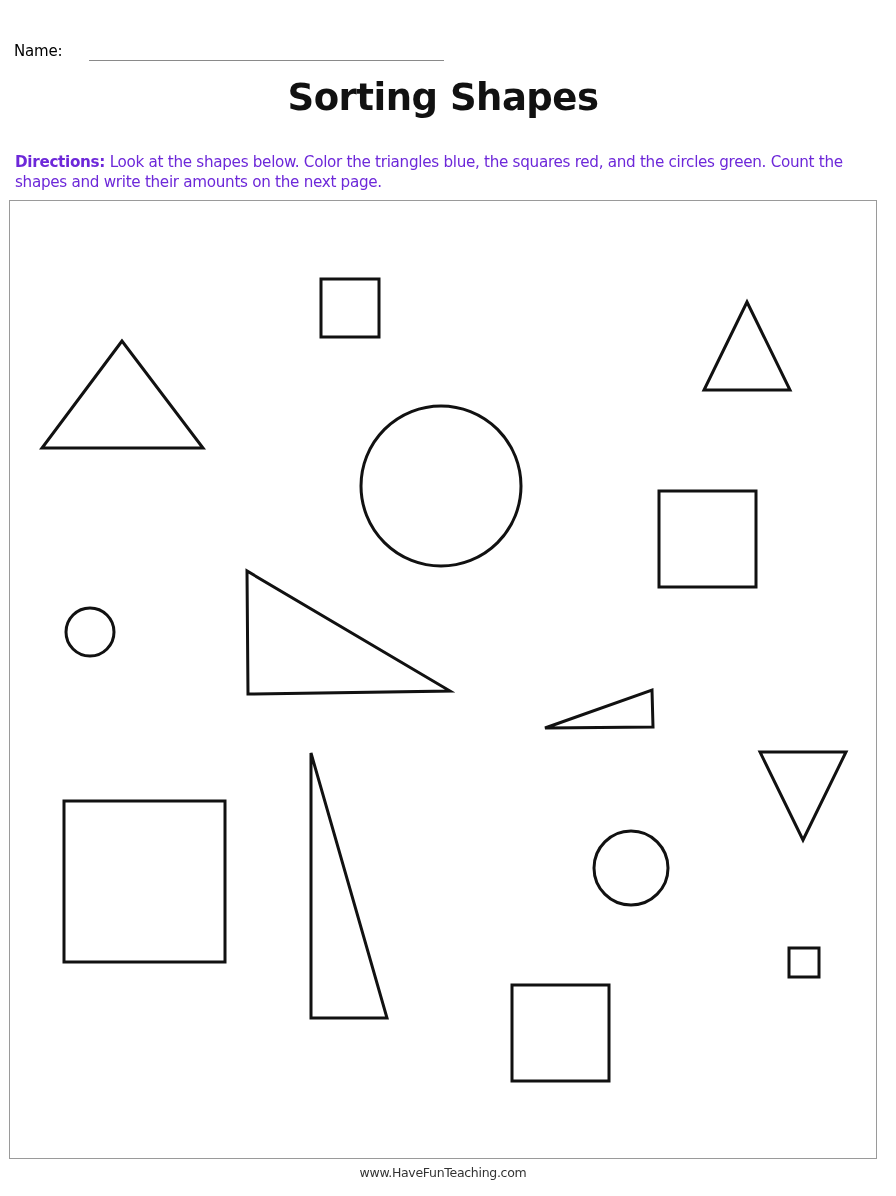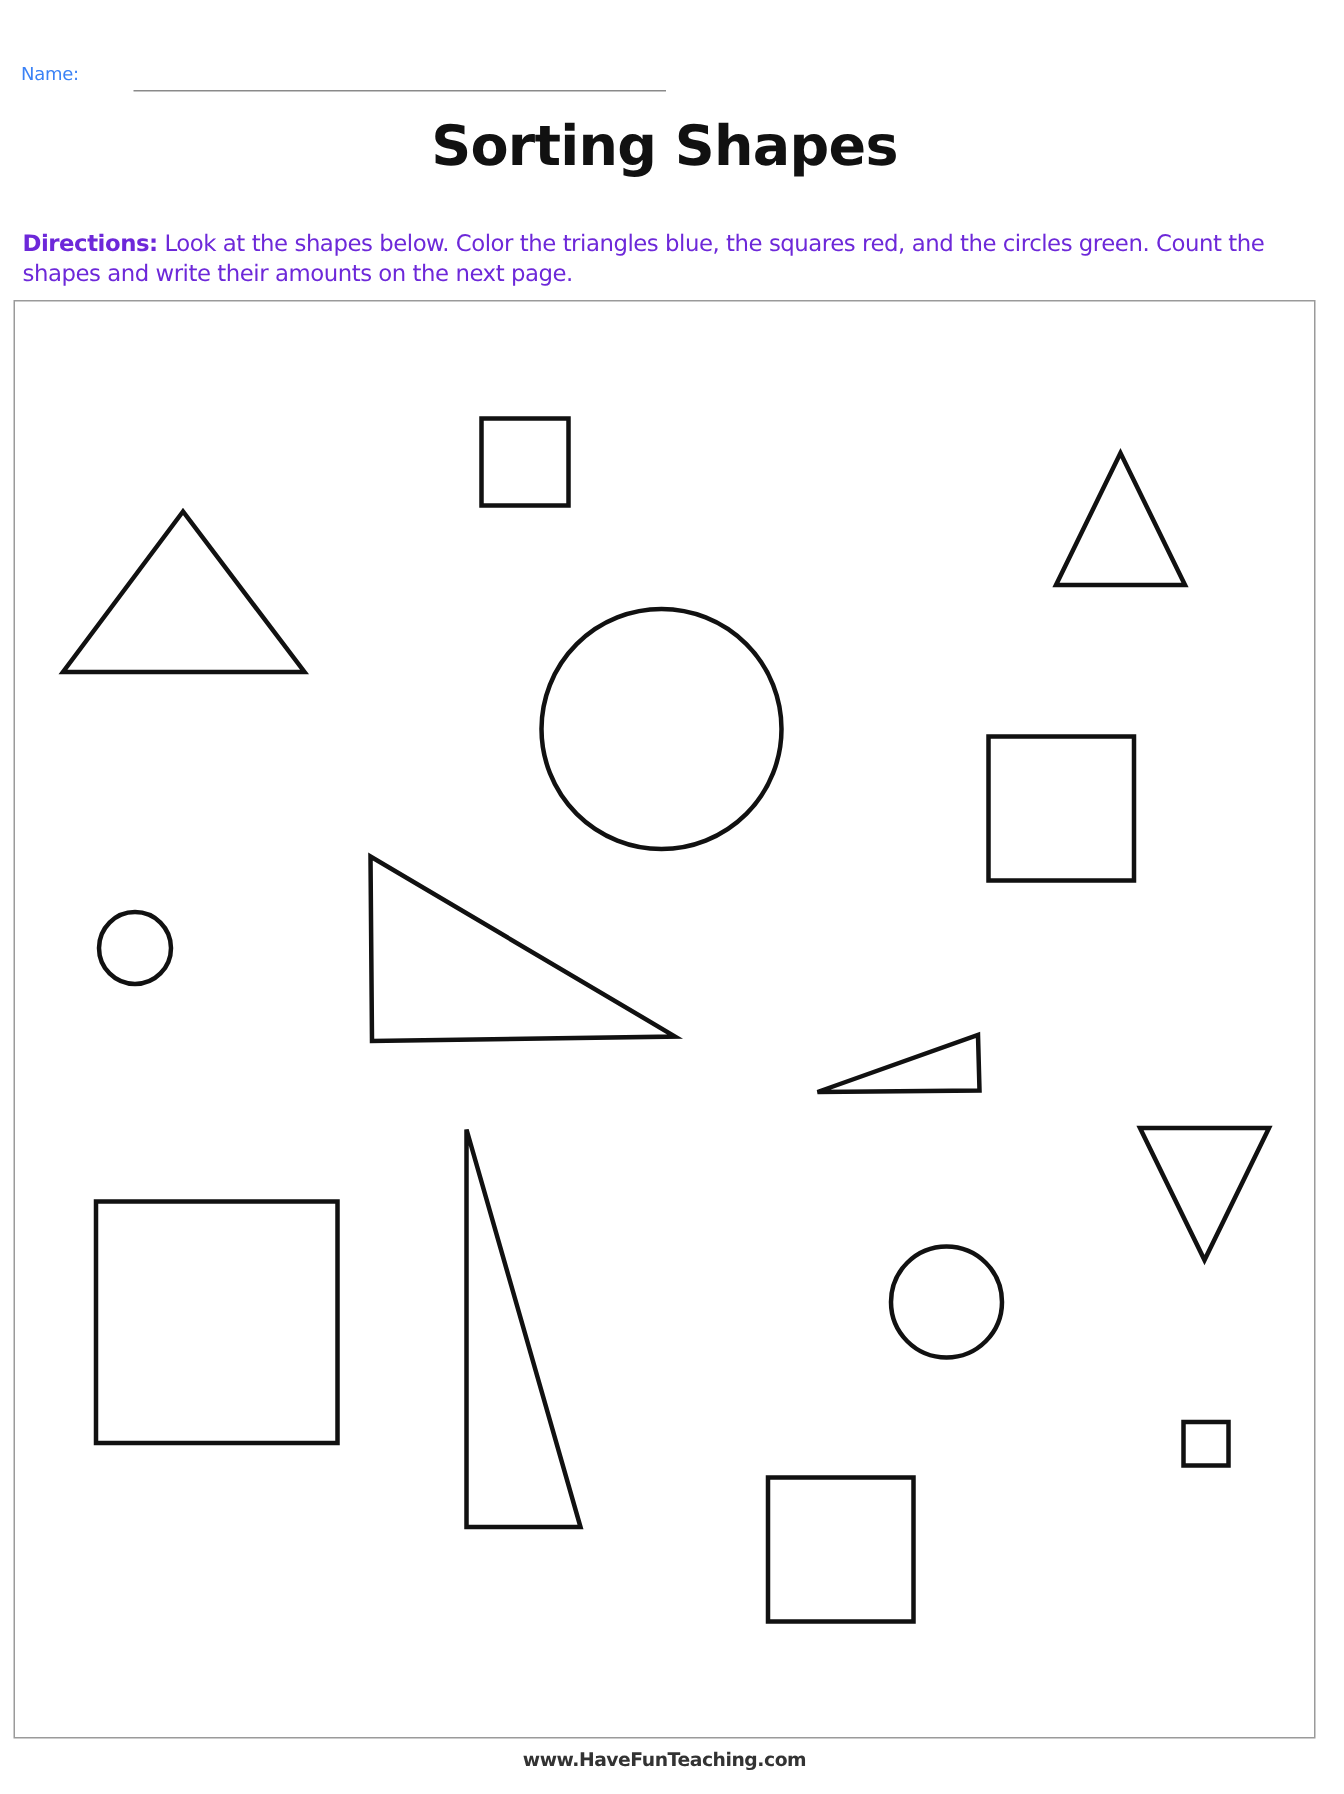--- a/index.html
+++ b/index.html
@@ -16,22 +16,22 @@
       color: #1a1a1a;
     }
     .name-row {
       position: absolute;
       left: 14px;
       top: 42px;
       display: flex;
       align-items: flex-end;
     }
     .name-label {
-      font-size: 12px;
-      color: #3b82f6;
+      font-size: 15px;
+      color: #000000;
       letter-spacing: -0.2px;
     }
     .name-line {
       position: absolute;
       left: 89px;
       top: 60px;
       width: 355px;
       height: 0;
       border-bottom: 1.5px solid #8a8a8a;
     }
@@ -83,21 +83,20 @@
     }
     .footer {
       position: absolute;
       left: 0;
       top: 1165px;
       width: 886px;
       text-align: center;
       font-size: 12.5px;
       color: #333;
       letter-spacing: -0.3px;
-      font-weight: bold;
     }
   </style>
 </head>
 <body>
 
 <div class="name-row">
   <span class="name-label">Name:</span>
 </div>
 <div class="name-line"></div>
 

